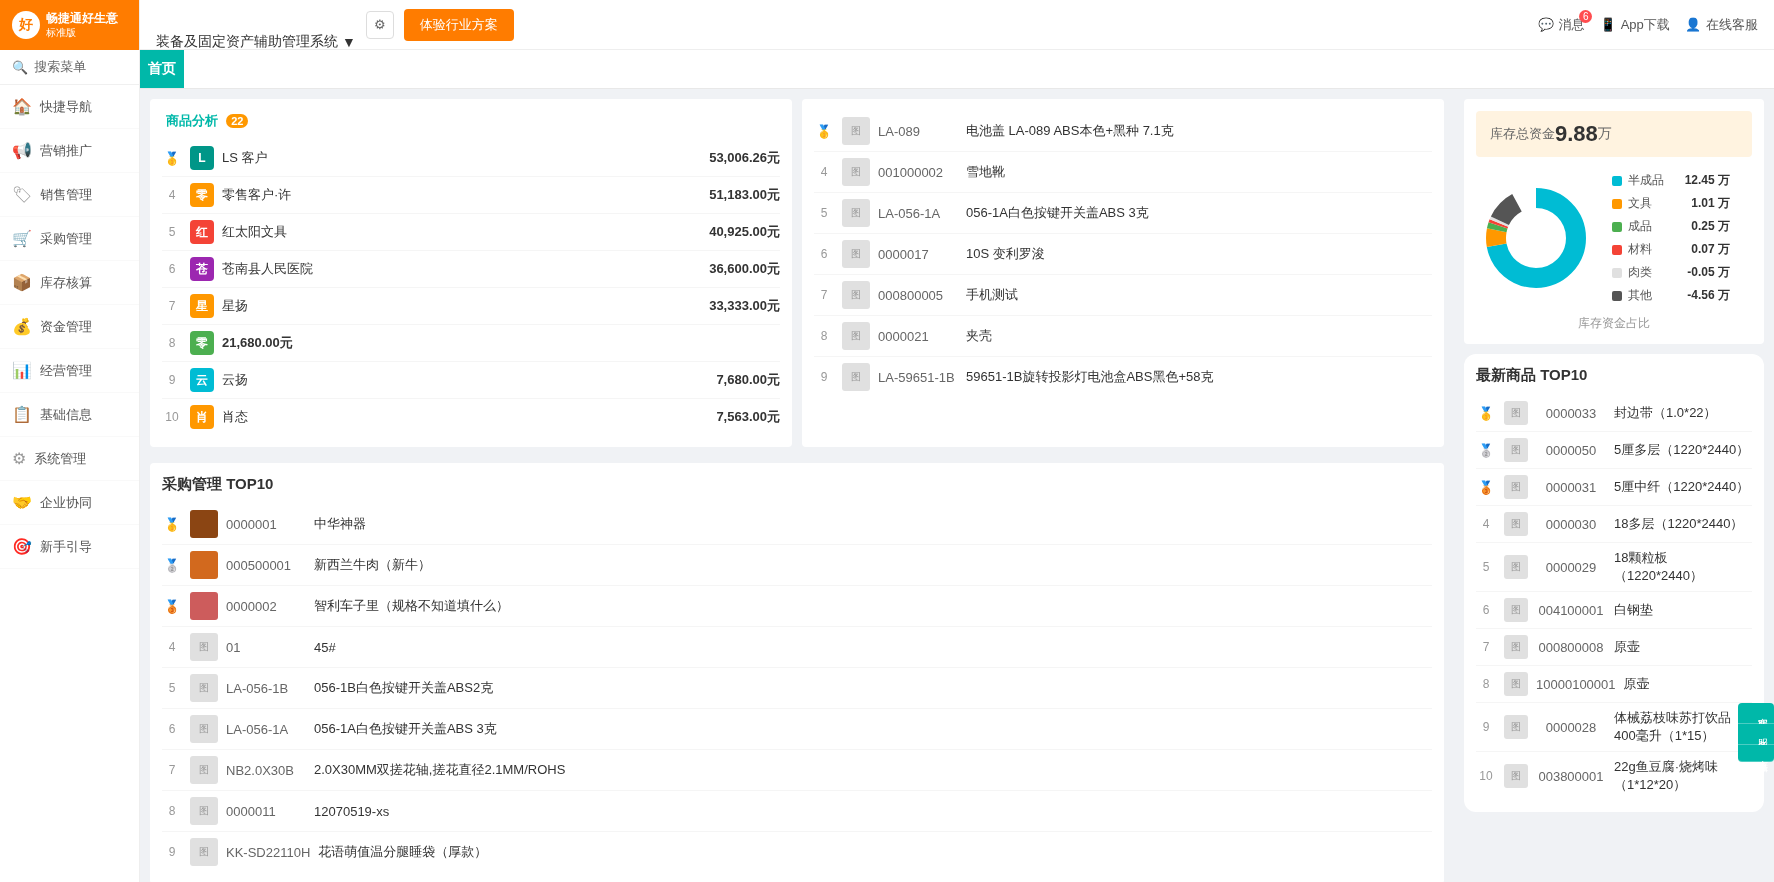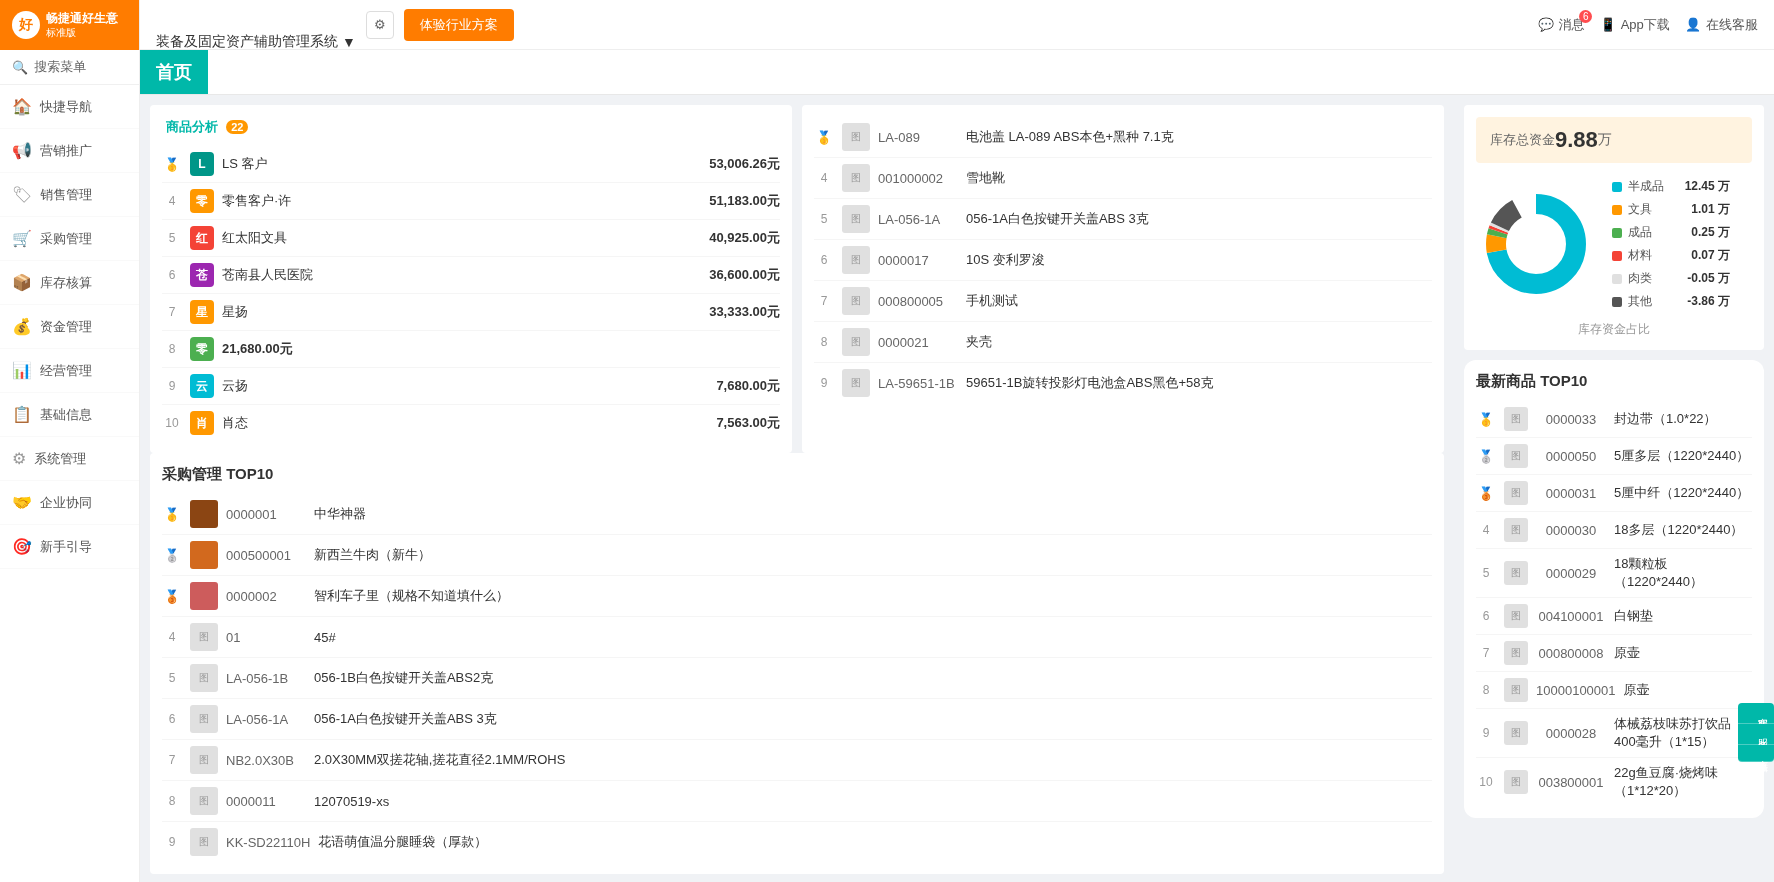--- a/index.html
+++ b/index.html
@@ -116,22 +116,22 @@
     }
 
     
     .page-tabs {
       background: #fff;
       border-bottom: 1px solid #e8e8e8;
       display: flex;
       flex-shrink: 0;
     }
     .page-tab {
-      padding: 10px 16px;
-      font-size: 18px;
+      padding: 10px 8px;
+      font-size: 14px;
       cursor: pointer;
       color: #555;
     }
     .page-tab.active {
       background: #00b8a9;
       color: #fff;
       font-weight: bold;
     }
 
     
@@ -144,21 +144,21 @@
       background: #f0f2f5;
     }
 
     
     .content-left {
       flex: 1;
       overflow-y: auto;
       padding: 10px;
       display: flex;
       flex-direction: column;
-      gap: 0;
+      gap: 16px;
     }
 
     
     .content-right {
       width: 320px;
       flex-shrink: 0;
       background: #f0f2f5;
       overflow-y: auto;
       padding: 10px;
       display: flex;
@@ -645,21 +645,21 @@
               <span class="legend-value">0.07 万</span>
             </li>
             <li class="legend-item">
               <div class="legend-dot" style="background:#e0e0e0;"></div>
               <span class="legend-label">肉类</span>
               <span class="legend-value">-0.05 万</span>
             </li>
             <li class="legend-item">
               <div class="legend-dot" style="background:#555;"></div>
               <span class="legend-label">其他</span>
-              <span class="legend-value">-3.86 万</span>
+              <span class="legend-value">-4.56 万</span>
             </li>
           </ul>
         </div>
         <div class="inventory-footer">库存资金占比</div>
       </div>
 
       <div class="newest-panel">
         <div class="panel-title">最新商品 TOP10</div>
         <ul class="product-list">
           <li class="newest-item">

